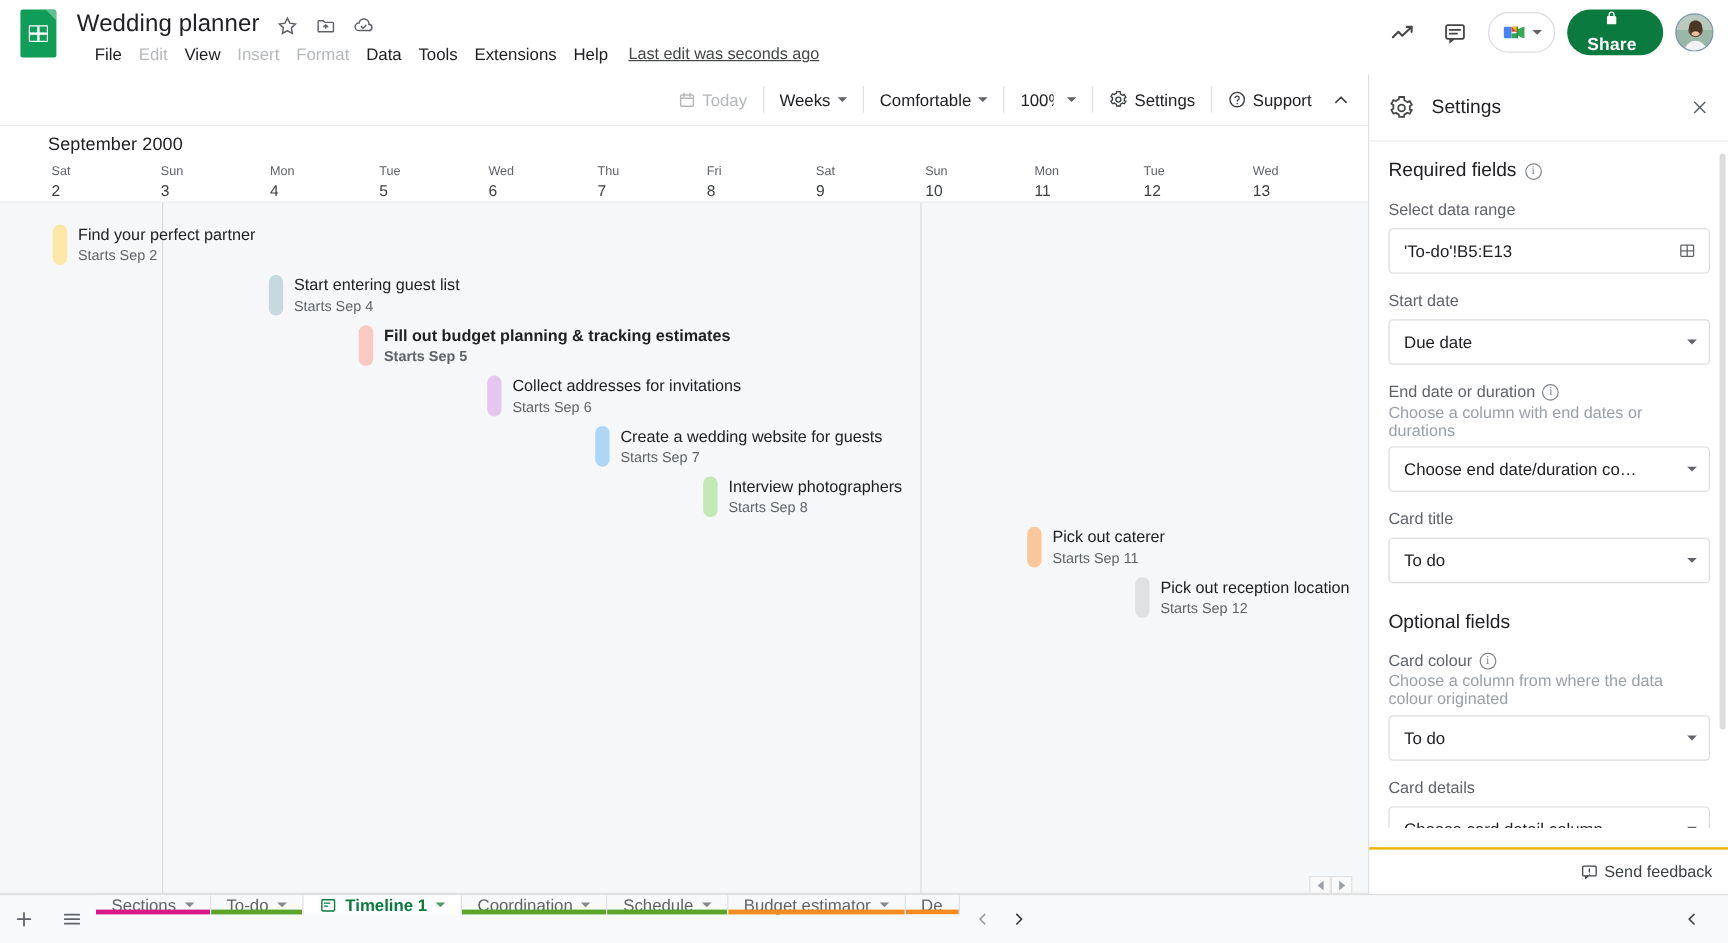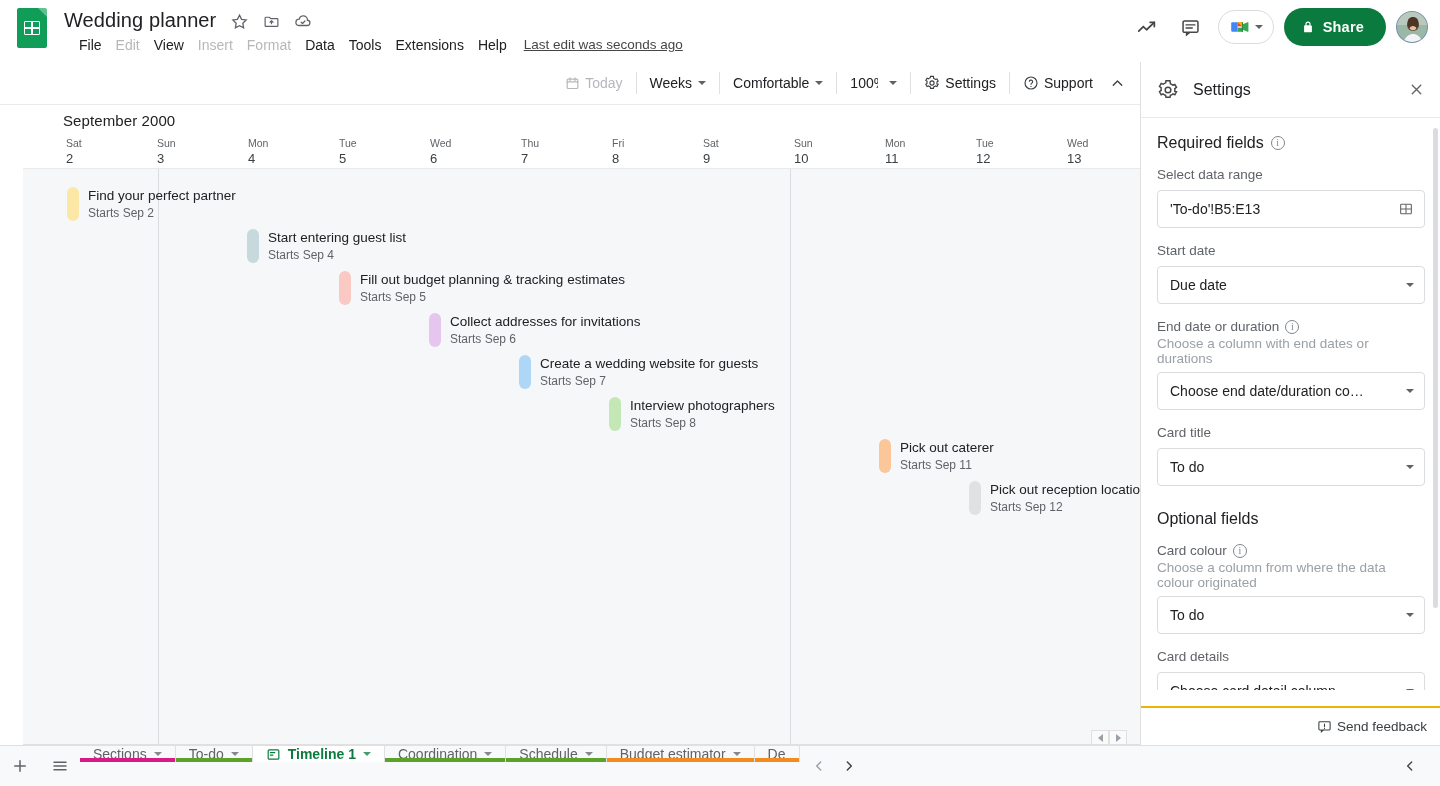--- a/index.html
+++ b/index.html
@@ -75,21 +75,21 @@
   }
   .meet-btn {
     height: 34px; min-width: 56px; border: 1px solid #dadce0; border-radius: 18px;
     display: flex; align-items: center; justify-content: center; gap: 3px;
     padding: 0 8px 0 9px; cursor: pointer; background:#fff;
   }
   .meet-glyph { position: relative; width: 22px; height: 16px; }
   .share-btn {
     height: 38px; background: #0b7a3e; color: #fff; border-radius: 19px;
     display: flex; align-items: center; gap: 8px; padding: 0 22px 0 17px;
-    font-size: 14.5px; font-weight: bold; cursor: pointer; letter-spacing: .2px;
+    font-size: 14.5px; font-weight: bold; cursor: pointer; letter-spacing: .2px; flex-direction: column;
   }
   .avatar {
     width: 32px; height: 32px; border-radius: 50%; overflow: hidden;
     background: #7e9bb5; cursor: pointer; position: relative;
     border: 1px solid rgba(0,0,0,.06);
   }
 
   
   .tl-toolbar {
     position: absolute; left: 0; top: 62px; width: 1140px; height: 43px;
@@ -108,21 +108,21 @@
     width: 0; height: 0; border-left: 4px solid transparent; border-right: 4px solid transparent;
     border-top: 4px solid #5f6368; margin-left: 1px;
   }
   .zoomval {
     width: 28px; overflow: hidden; display: inline-block; white-space: nowrap;
   }
 
   
   .tl-wrap {
     position: absolute; left: 0; top: 105px; width: 1140px; height: 640px;
-    background: #fff; overflow: hidden; margin-left: 23px;
+    background: #fff; overflow: hidden;
   }
   .tl-header { position: absolute; left: 0; top: 0; width: 1140px; height: 63px; background:#fff; }
   .tl-month {
     position: absolute; left: 40px; top: 7px;
     font-size: 15px; color: #202124; letter-spacing: .1px;
   }
   .tl-days { position: absolute; left: 0; top: 32px; width: 1140px; height: 30px; }
   .tl-day { position: absolute; top: 0; width: 92px; }
   .tl-day .dow { font-size: 10.5px; color: #5f6368; line-height: 13px; }
   .tl-day .dnum { font-size: 13px; color: #3c4043; line-height: 17px; }
@@ -456,21 +456,21 @@
               <div class="cdate">Starts Sep 2</div>
             </div>
           </div>
           <div class="card" style="left: 224px; top: 60px;">
             <div class="pill" style="background:#c6dadd"></div>
             <div class="ctext">
               <div class="ctitle">Start entering guest list</div>
               <div class="cdate">Starts Sep 4</div>
             </div>
           </div>
-          <div class="card" style="left: 316px; top: 102px;">
+          <div class="card" style="left: 299px; top: 102px; font-weight: bold;">
             <div class="pill" style="background:#fbc9c4"></div>
             <div class="ctext">
               <div class="ctitle">Fill out budget planning &amp; tracking estimates</div>
               <div class="cdate">Starts Sep 5</div>
             </div>
           </div>
           <div class="card" style="left: 406px; top: 144px;">
             <div class="pill" style="background:#e6c6ef"></div>
             <div class="ctext">
               <div class="ctitle">Collect addresses for invitations</div>

